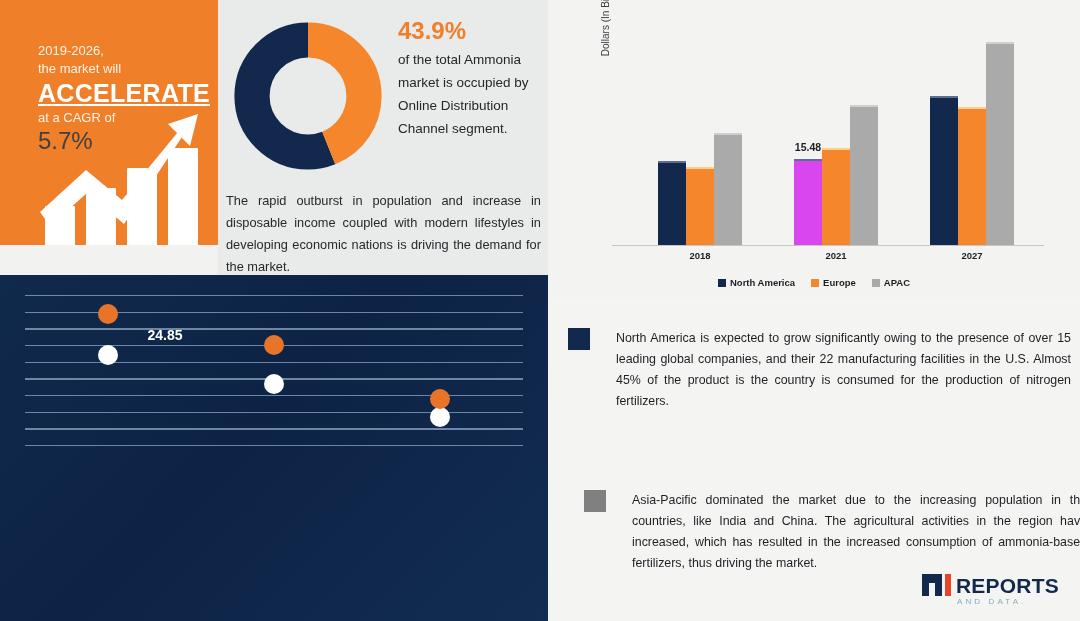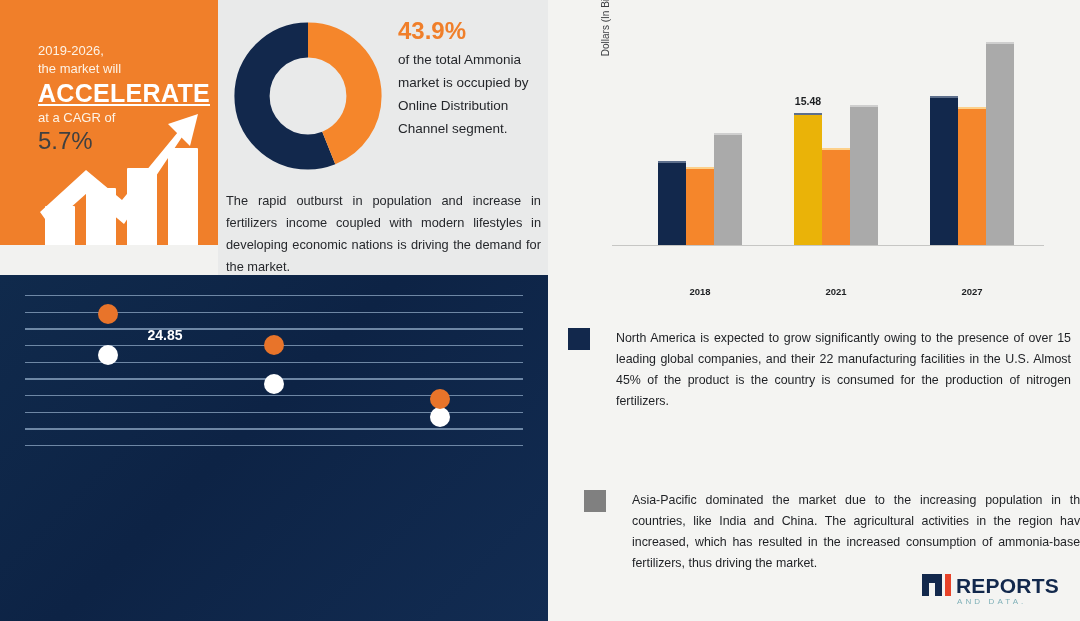--- a/index.html
+++ b/index.html
@@ -65,21 +65,21 @@
   }
   .bar-group { position: absolute; bottom: 0; display: flex; align-items: flex-end; gap: 0px; }
   .bar { width: 28px; position: relative; }
   .bar-cap { position: absolute; left:0; right:0; top: 0; height: 2px; }
   .bar-label {
     position: absolute; bottom: 100%; left: 50%; transform: translateX(-50%);
     margin-bottom: 6px; font-size: 10.5px; font-weight: 700; color: #1d1f22; white-space: nowrap;
   }
   .xtick {
     position: absolute; top: 250px; font-size: 9.5px; font-weight: 700;
-    color: #1d1f22; text-align: center; width: 80px; margin-top: 36px;
+    color: #1d1f22; text-align: center; width: 80px;
   }
   #bar-legend {
     position: absolute; left: 0; top: 277px; width: 532px;
     display: flex; justify-content: center; align-items: center; gap: 16px;
   }
   .lg-item { display: flex; align-items: center; gap: 4px; font-size: 9.5px; font-weight: 700; color: #1d1f22; }
   .lg-sw { width: 8px; height: 8px; display: inline-block; }
 
   
   #dot-panel {
@@ -143,39 +143,39 @@
     <svg id="donut-wrap" viewBox="0 0 100 100">
 
       <circle cx="50" cy="50" r="35" fill="none" stroke="#12284c" stroke-width="22" stroke-dasharray="123.4 219.9" stroke-dashoffset="-96.5" transform="rotate(-90 50 50)"></circle>
 
       <circle cx="50" cy="50" r="35" fill="none" stroke="#f5862b" stroke-width="22" stroke-dasharray="96.5 219.9" stroke-dashoffset="0" transform="rotate(-90 50 50)"></circle>
     </svg>
     <div id="donut-stat">
       <div id="donut-pct">43.9%</div>
       <div id="donut-desc">of the total Ammonia market is occupied by Online Distribution Channel segment.</div>
     </div>
-    <div id="donut-para">The rapid outburst in population and increase in fertilizers income coupled with modern lifestyles in developing economic nations is driving the demand for the market.</div>
+    <div id="donut-para">The rapid outburst in population and increase in disposable income coupled with modern lifestyles in developing economic nations is driving the demand for the market.</div>
   </div>
 
   <div id="bar-panel">
     <div id="bar-ylabel">Dollars (In Billion)</div>
     <div id="bar-plot">
         <div class="bar-group" style="left: 46px;">
           <div class="bar" style="height: 85.3273px; background: rgb(18, 40, 76);">
             <div class="bar-cap" style="background: rgb(93, 111, 140);"></div>
           </div>
           <div class="bar" style="height: 79.1091px; background: rgb(245, 134, 43);">
             <div class="bar-cap" style="background: rgb(253, 208, 138);"></div>
           </div>
           <div class="bar" style="height: 112.618px; background: rgb(170, 170, 170);">
             <div class="bar-cap" style="background: rgb(207, 207, 207);"></div>
           </div>
         </div>
         <div class="bar-group" style="left: 182px;">
-          <div class="bar" style="height: 133px; background: #eab308;">
+          <div class="bar" style="height: 87px; background: #d946ef;">
             <div class="bar-cap" style="background: rgb(93, 111, 140);"></div>
             <div class="bar-label">15.48</div>
           </div>
           <div class="bar" style="height: 98.1091px; background: rgb(245, 134, 43);">
             <div class="bar-cap" style="background: rgb(253, 208, 138);"></div>
           </div>
           <div class="bar" style="height: 140.945px; background: rgb(170, 170, 170);">
             <div class="bar-cap" style="background: rgb(207, 207, 207);"></div>
           </div>
         </div>
@@ -185,20 +185,34 @@
           </div>
           <div class="bar" style="height: 138.873px; background: rgb(245, 134, 43);">
             <div class="bar-cap" style="background: rgb(253, 208, 138);"></div>
           </div>
           <div class="bar" style="height: 203.818px; background: rgb(170, 170, 170);">
             <div class="bar-cap" style="background: rgb(207, 207, 207);"></div>
           </div>
         </div>
       </div>
     <div id="bar-baseline"></div>
+    <div id="bar-legend">
+        <div class="lg-item">
+          <span class="lg-sw" style="background: rgb(18, 40, 76);"></span>
+          <span>North America</span>
+        </div>
+        <div class="lg-item">
+          <span class="lg-sw" style="background: rgb(245, 134, 43);"></span>
+          <span>Europe</span>
+        </div>
+        <div class="lg-item">
+          <span class="lg-sw" style="background: rgb(170, 170, 170);"></span>
+          <span>APAC</span>
+        </div>
+      </div>
   <div class="xtick" style="left: 112px;">2018</div>
       <div class="xtick" style="left: 248px;">2021</div>
       <div class="xtick" style="left: 384px;">2027</div>
     </div>
 
   <div id="dot-panel">
     <div id="dot-plot">
         <div class="gridline" style="top: 0px;"></div>
         <div class="gridline" style="top: 16.6667px;"></div>
         <div class="gridline" style="top: 33.3333px;"></div>

